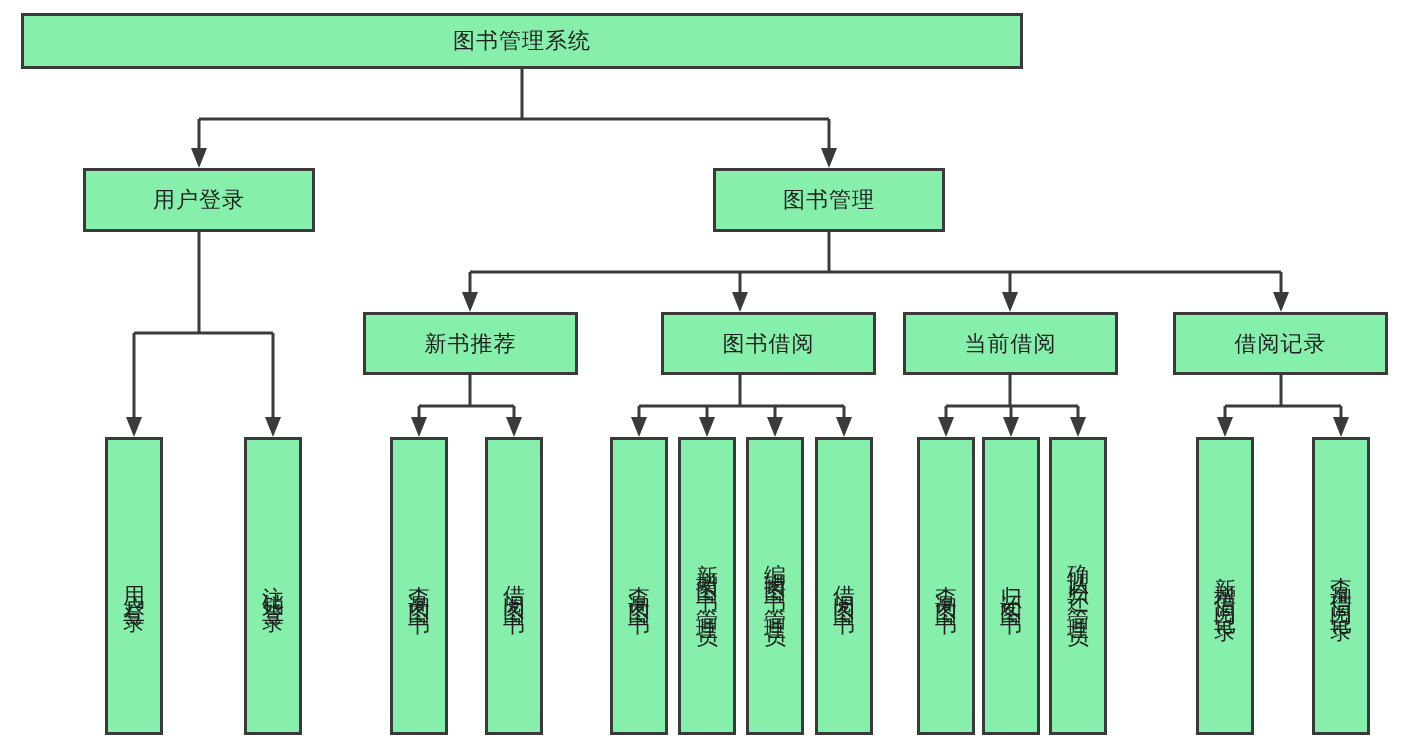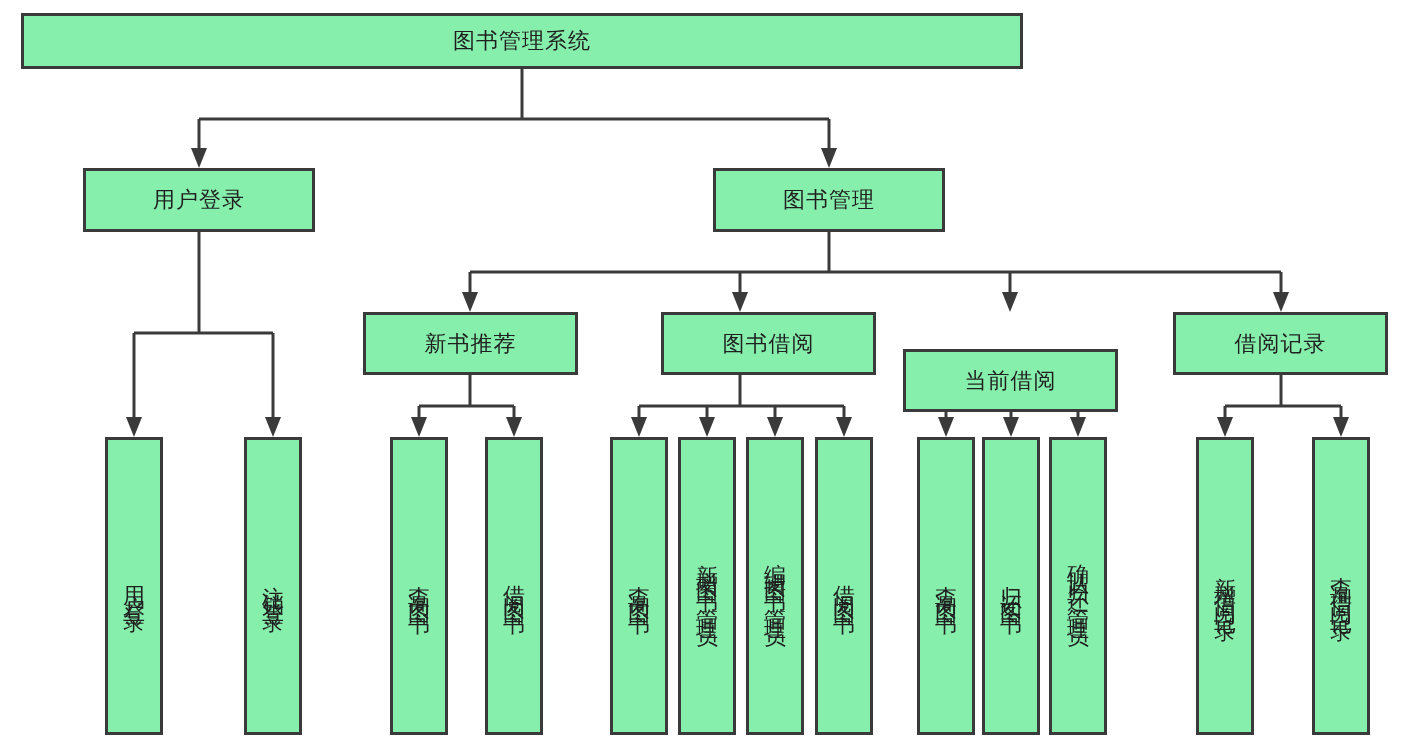--- a/index.html
+++ b/index.html
@@ -125,21 +125,21 @@
   <div class="node hnode" style="left:713px;top:168px;width:232px;height:64px;">
     <span>图书管理</span>
   </div>
 
   <div class="node hnode" style="left:363px;top:312px;width:215px;height:63px;">
     <span>新书推荐</span>
   </div>
   <div class="node hnode" style="left:661px;top:312px;width:215px;height:63px;">
     <span>图书借阅</span>
   </div>
-  <div class="node hnode" style="left:903px;top:312px;width:215px;height:63px;margin-top:37px;">
+  <div class="node hnode" style="left:903px;top:312px;width:215px;height:63px;">
     <span>当前借阅</span>
   </div>
   <div class="node hnode" style="left:1173px;top:312px;width:215px;height:63px;">
     <span>借阅记录</span>
   </div>
 
   <div class="node vnode" style="left:105px;top:437px;width:58px;height:298px;">
     <span class="vtext">用户登录</span>
   </div>
   <div class="node vnode" style="left:244px;top:437px;width:58px;height:298px;">

